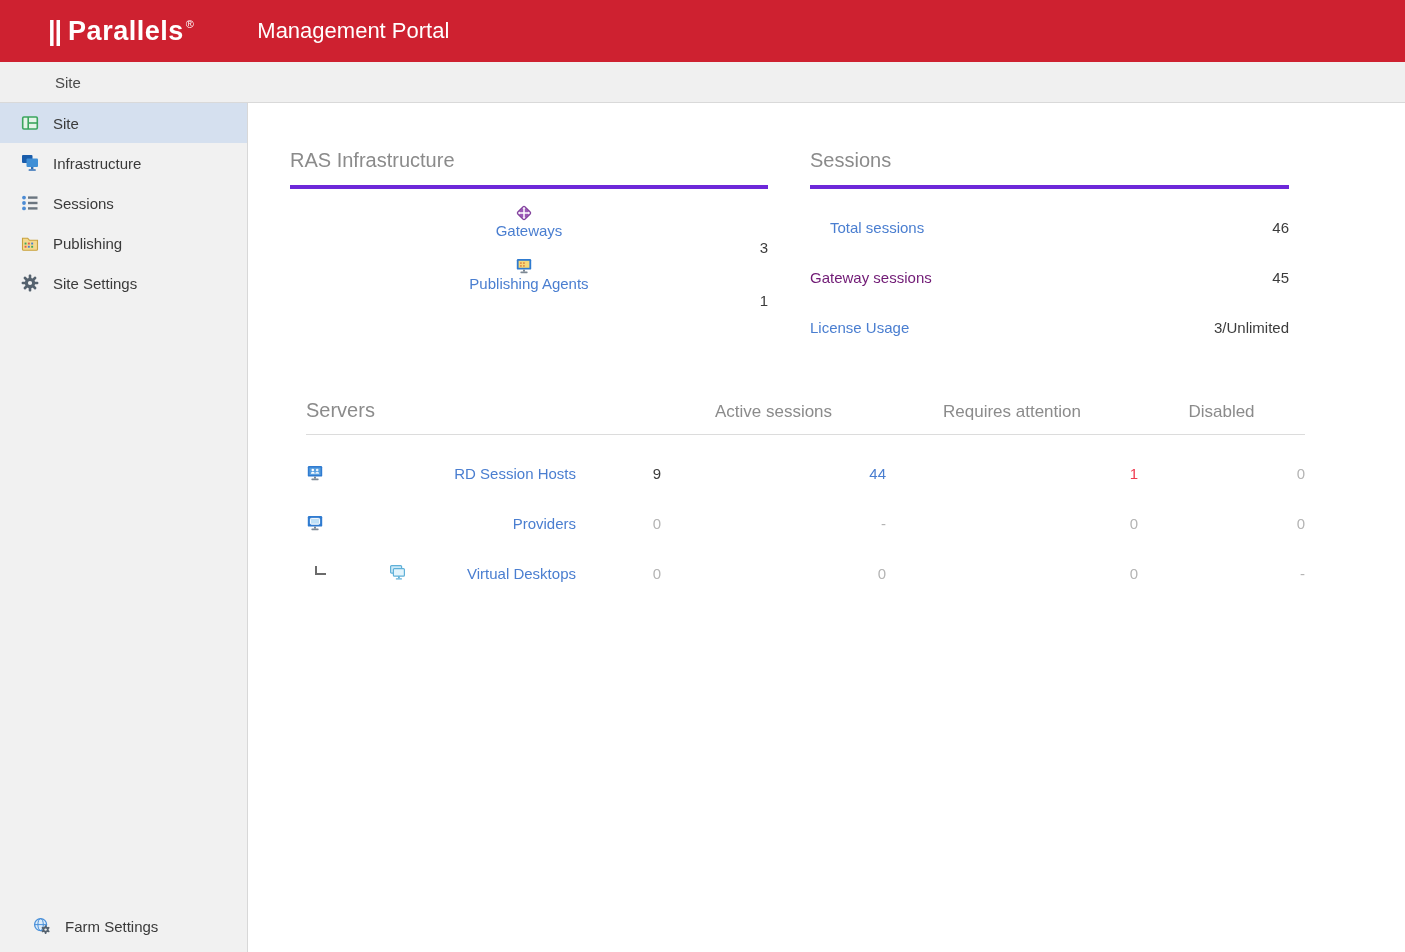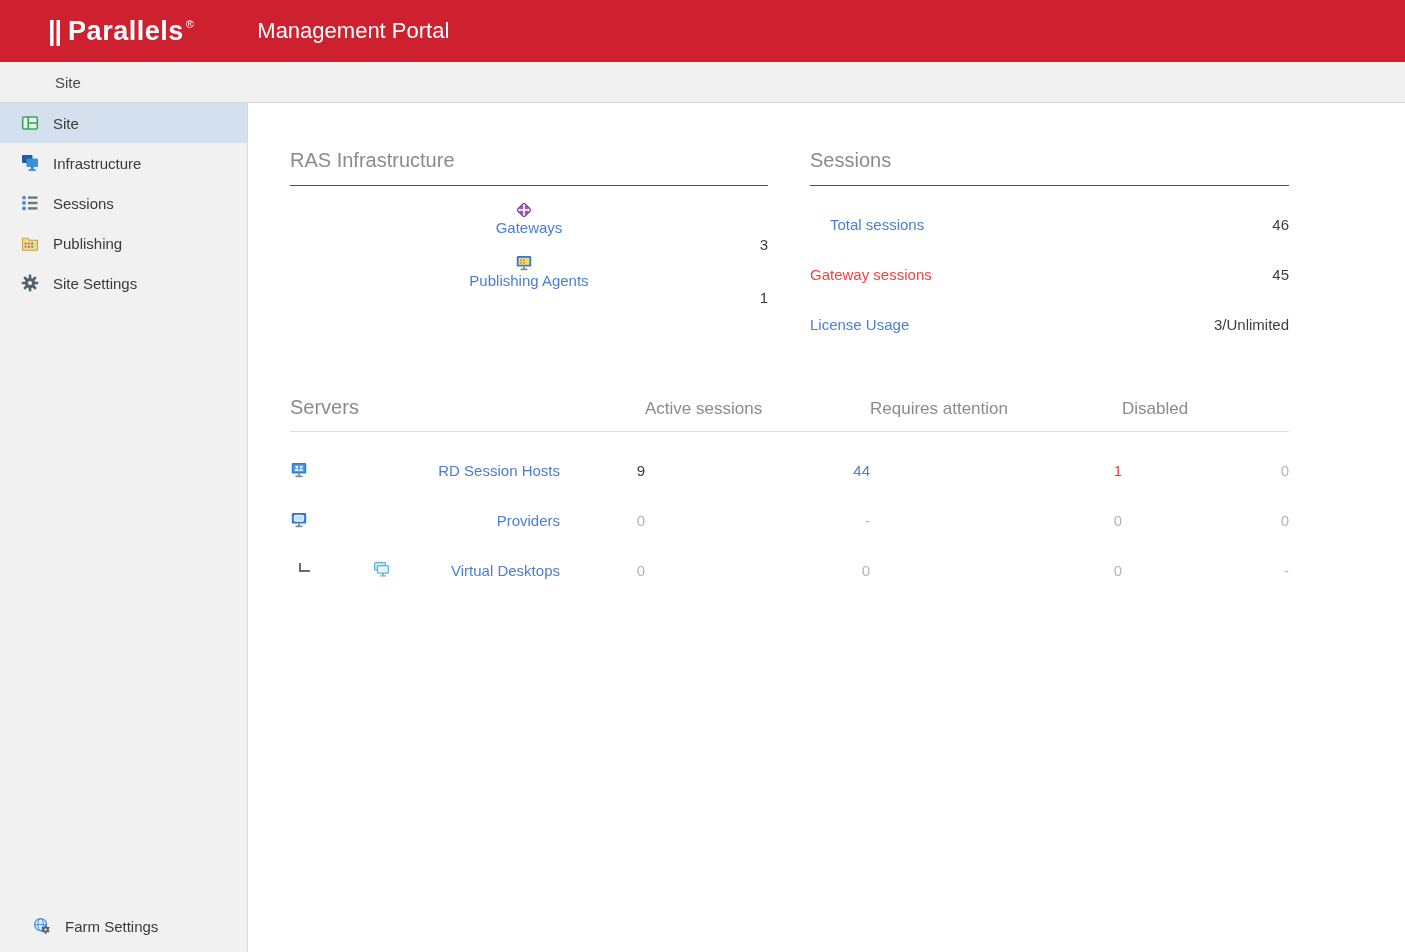--- a/index.html
+++ b/index.html
@@ -29,38 +29,38 @@
   .nav-item.selected { background:#d5e0ef; }
   .nav-icon { width:18px; height:18px; flex:none; display:inline-flex; }
   .nav-icon svg { width:18px; height:18px; }
   .nav-label { margin-left:14px; font-size:15px; color:#3a3a3a; }
   .farm-settings { position:absolute; left:12px; right:0; bottom:6px; }
 
   
   .top-sections { display:flex; padding:46px 0 0 42px; }
   .sec-infra { width:478px; margin-right:42px; }
   .sec-sessions { width:479px; }
-  .sec-title { font-size:20px; font-weight:400; color:#8b8b8b; padding-bottom:13px; border-bottom:1px solid #6d28d9; }
+  .sec-title { font-size:20px; font-weight:400; color:#8b8b8b; padding-bottom:13px; border-bottom:4px solid #6d28d9; }
 
   .info-row { height:53px; display:flex; align-items:center;flex-direction:column; }
   .sec-infra .info-row:first-of-type { margin-top:15px; }
   .sess-row { height:50px; display:flex; align-items:center; }
   .sec-sessions .sess-row:first-of-type { margin-top:13px;margin-left:20px; }
   .row-icon { width:18px; height:18px; flex:none; display:inline-flex; margin-right:11px; }
   .row-icon svg { width:18px; height:18px; }
   .link { color:#4a7ed0; font-size:15px; text-decoration:none; cursor:pointer; }
-  .plain-label { color:#ef4444; font-size:15px; }
+  .plain-label { color:#701a75; font-size:15px; }
   .row-value { margin-left:auto; font-size:15px; color:#3c3c3c; }
 
   
-  .servers { margin:47px 0 0 42px; width:999px; }
+  .servers { margin:47px 0 0 58px; width:999px; }
   .srv-head { display:grid; grid-template-columns:270px 85px 225px 252px 167px;
     align-items:baseline; padding-bottom:12px; border-bottom:1px solid #dcdcdc; }
   .srv-head .sec-title { border:none; padding:0; grid-column:1 / 3; }
-  .col-head { font-size:17px; color:#8b8b8b; text-align:left; font-weight:400; }
+  .col-head { font-size:17px; color:#8b8b8b; text-align:center; font-weight:400; }
   .srv-row { display:grid; grid-template-columns:270px 85px 225px 252px 167px; height:50px; align-items:center; }
   .srv-row:first-of-type { margin-top:13px; }
   .srv-label { display:flex; align-items:center;justify-content:space-between; }
   .srv-cell { text-align:right; font-size:15px; }
   .v-strong { color:#3c3c3c; }
   .v-link { color:#4a7ed0; cursor:pointer;padding-left:32px; }
   .v-alert { color:#ef3a4f; }
   .v-muted { color:#b4b4b4; }
   .tree-conn { width:11px; height:9px; border-left:2px solid #6b6b6b; border-bottom:2px solid #6b6b6b;
     display:inline-block; margin:0 12px 6px 9px; flex:none; }

